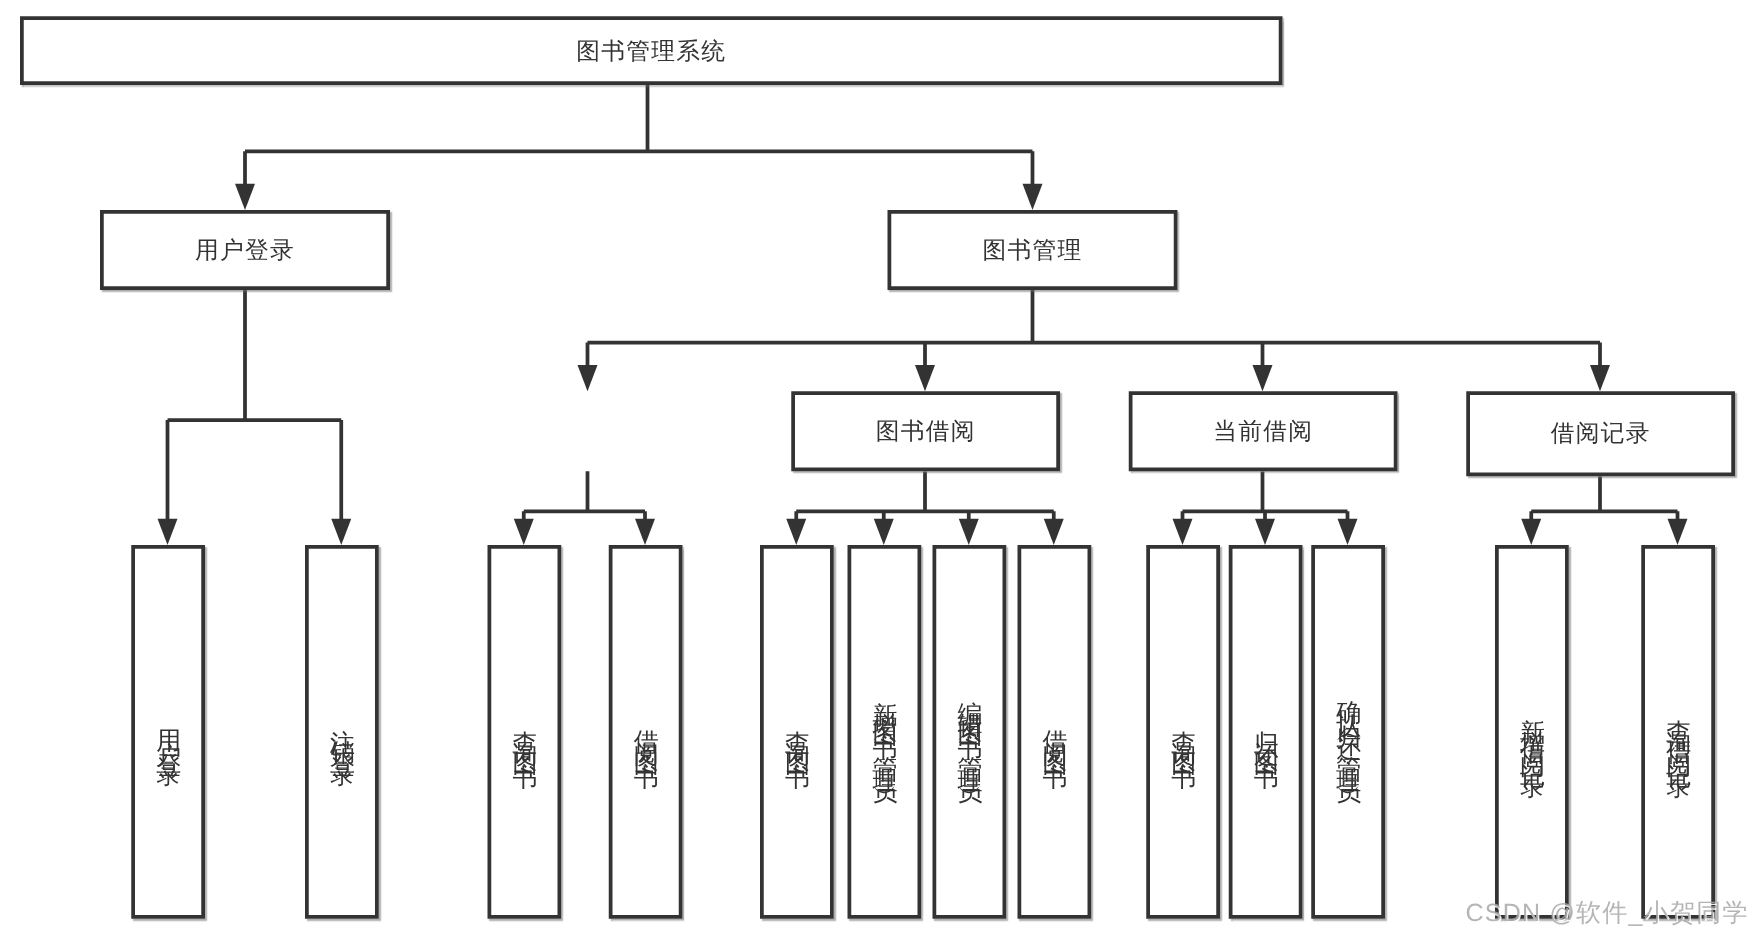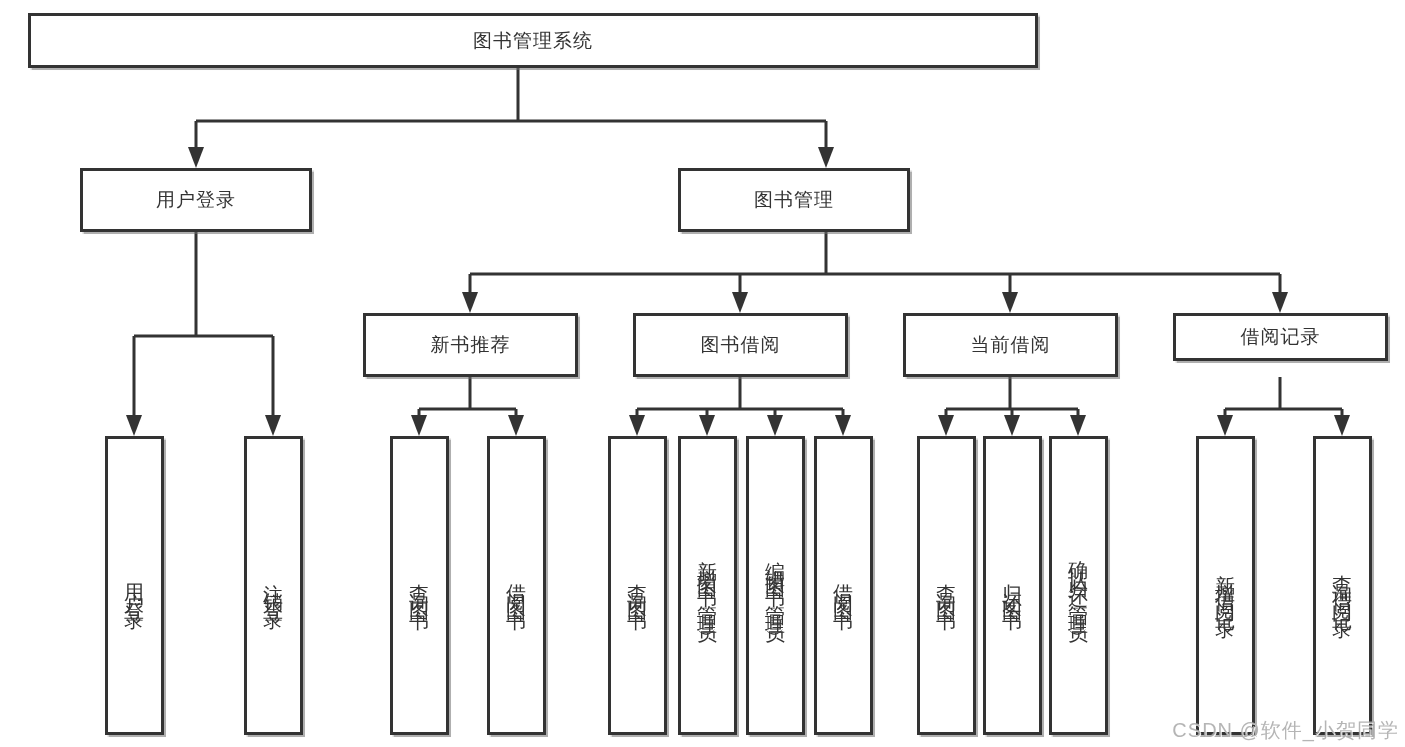--- a/index.html
+++ b/index.html
@@ -88,29 +88,28 @@
       <polygon points="767,415 783,415 775,436"></polygon>
       <polygon points="835,415 851,415 843,436"></polygon>
       <polygon points="938,415 954,415 946,436"></polygon>
       <polygon points="1004,415 1020,415 1012,436"></polygon>
       <polygon points="1070,415 1086,415 1078,436"></polygon>
       <polygon points="1217,415 1233,415 1225,436"></polygon>
       <polygon points="1334,415 1350,415 1342,436"></polygon>
     </g>
   </svg>
 
-  <div class="box hbox" style="left:28px; top:13px; width:1010px; height:55px;">图书管理系统</div>
+  <div class="box hbox" style="left:16px; top:13px; width:1010px; height:55px;">图书管理系统</div>
 
   <div class="box hbox" style="left:80px; top:168px; width:232px; height:64px;">用户登录</div>
-  <div class="box hbox" style="left:678px; top:168px; width:232px; height:64px;">图书管理</div>
+  <div class="box hbox" style="left:710px; top:168px; width:232px; height:64px;">图书管理</div>
 
-  <div class="box hbox" style="left:363px; top:313px; width:215px; height:64px;">新书推荐</div>
   <div class="box hbox" style="left:903px; top:313px; width:215px; height:64px;">当前借阅</div>
   <div class="box hbox" style="left:633px; top:313px; width:215px; height:64px;">图书借阅</div>
-  <div class="box hbox" style="left:1173px; top:313px; width:215px; height:48px;">借阅记录</div>
+  <div class="box hbox" style="left:1173px; top:313px; width:215px; height:68px;">借阅记录</div>
 
   <div class="box vbox" style="left:105px; top:436px; width:59px; height:299px;">用户登录</div>
   <div class="box vbox" style="left:244px; top:436px; width:59px; height:299px;">注销登录</div>
 
   <div class="box vbox" style="left:390px; top:436px; width:59px; height:299px;">查询图书</div>
   <div class="box vbox" style="left:487px; top:436px; width:59px; height:299px;">借阅图书</div>
 
   <div class="box vbox" style="left:608px; top:436px; width:59px; height:299px;">查询图书</div>
   <div class="box vbox" style="left:678px; top:436px; width:59px; height:299px;">新增图书（管理员）</div>
   <div class="box vbox" style="left:746px; top:436px; width:59px; height:299px;">编辑图书（管理员）</div>

